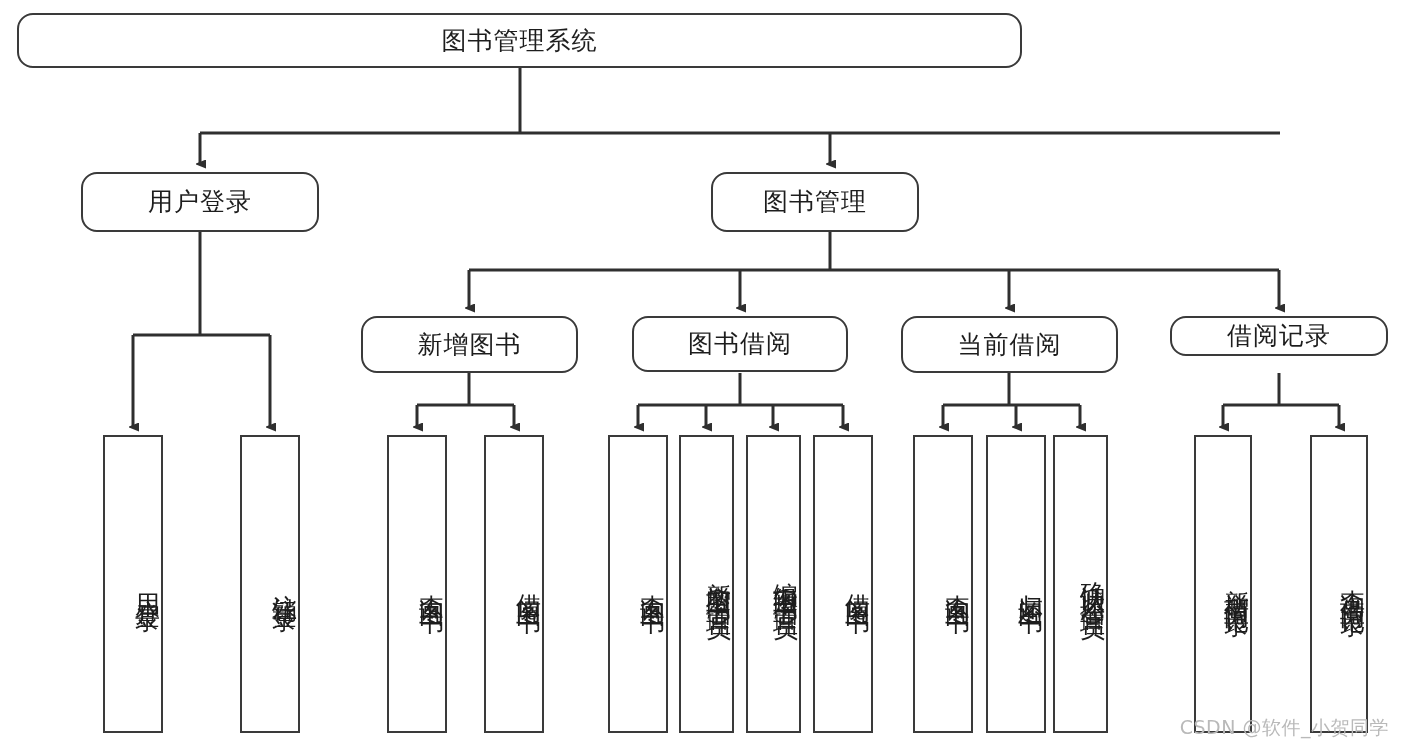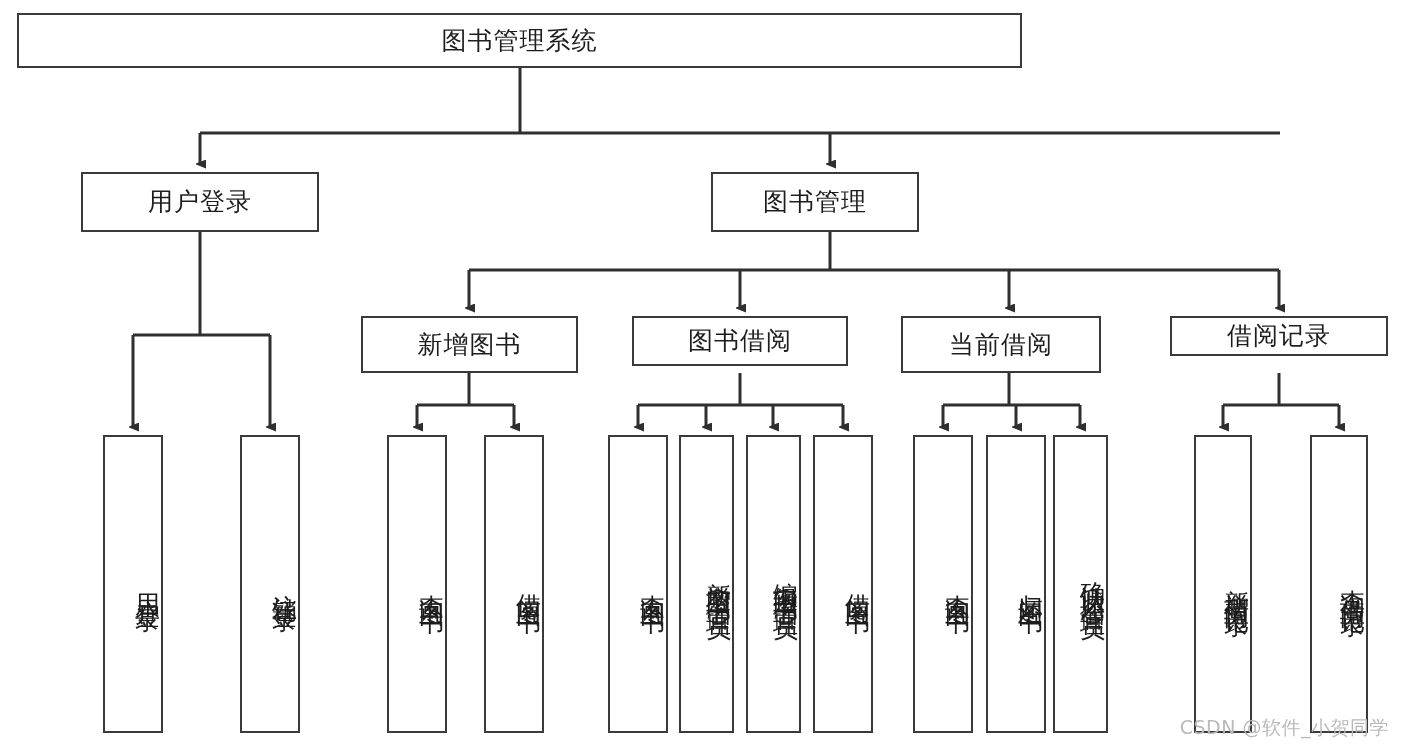--- a/index.html
+++ b/index.html
@@ -33,20 +33,21 @@
     background: #ffffff;
     display: flex;
     align-items: center;
     justify-content: center;
     color: #1d1d1d;
   }
   .node.horiz {
     font-size: 25px;
     letter-spacing: 1px;
     line-height: 1.1;
+    border-radius: 16px;
   }
   .node.vert {
     writing-mode: vertical-rl;
     text-orientation: upright;
     font-size: 25px;
     letter-spacing: 5px;
     line-height: 1.15;
     padding: 6px 0;
     align-items: flex-start;
     justify-content: center;
@@ -129,24 +130,24 @@
   <div class="node horiz" style="left:81px; top:172px; width:238px; height:60px;">
     <span>用户登录</span>
   </div>
   <div class="node horiz" style="left:711px; top:172px; width:208px; height:60px;">
     <span>图书管理</span>
   </div>
 
   <div class="node horiz" style="left:361px; top:316px; width:217px; height:57px;">
     <span>新增图书</span>
   </div>
-  <div class="node horiz" style="left:632px; top:316px; width:216px; height:50px;">
+  <div class="node horiz" style="left:632px; top:316px; width:216px; height:56px;">
     <span>图书借阅</span>
   </div>
-  <div class="node horiz" style="left:901px; top:316px; width:200px; height:57px;">
+  <div class="node horiz" style="left:901px; top:316px; width:217px; height:57px;">
     <span>当前借阅</span>
   </div>
   <div class="node horiz" style="left:1170px; top:316px; width:218px; height:40px;">
     <span>借阅记录</span>
   </div>
 
   <div class="node vert" style="left:103px; top:435px; width:60px; height:298px;">
     <span class="vlabel">用户登录</span>
   </div>
   <div class="node vert" style="left:240px; top:435px; width:60px; height:298px;">

